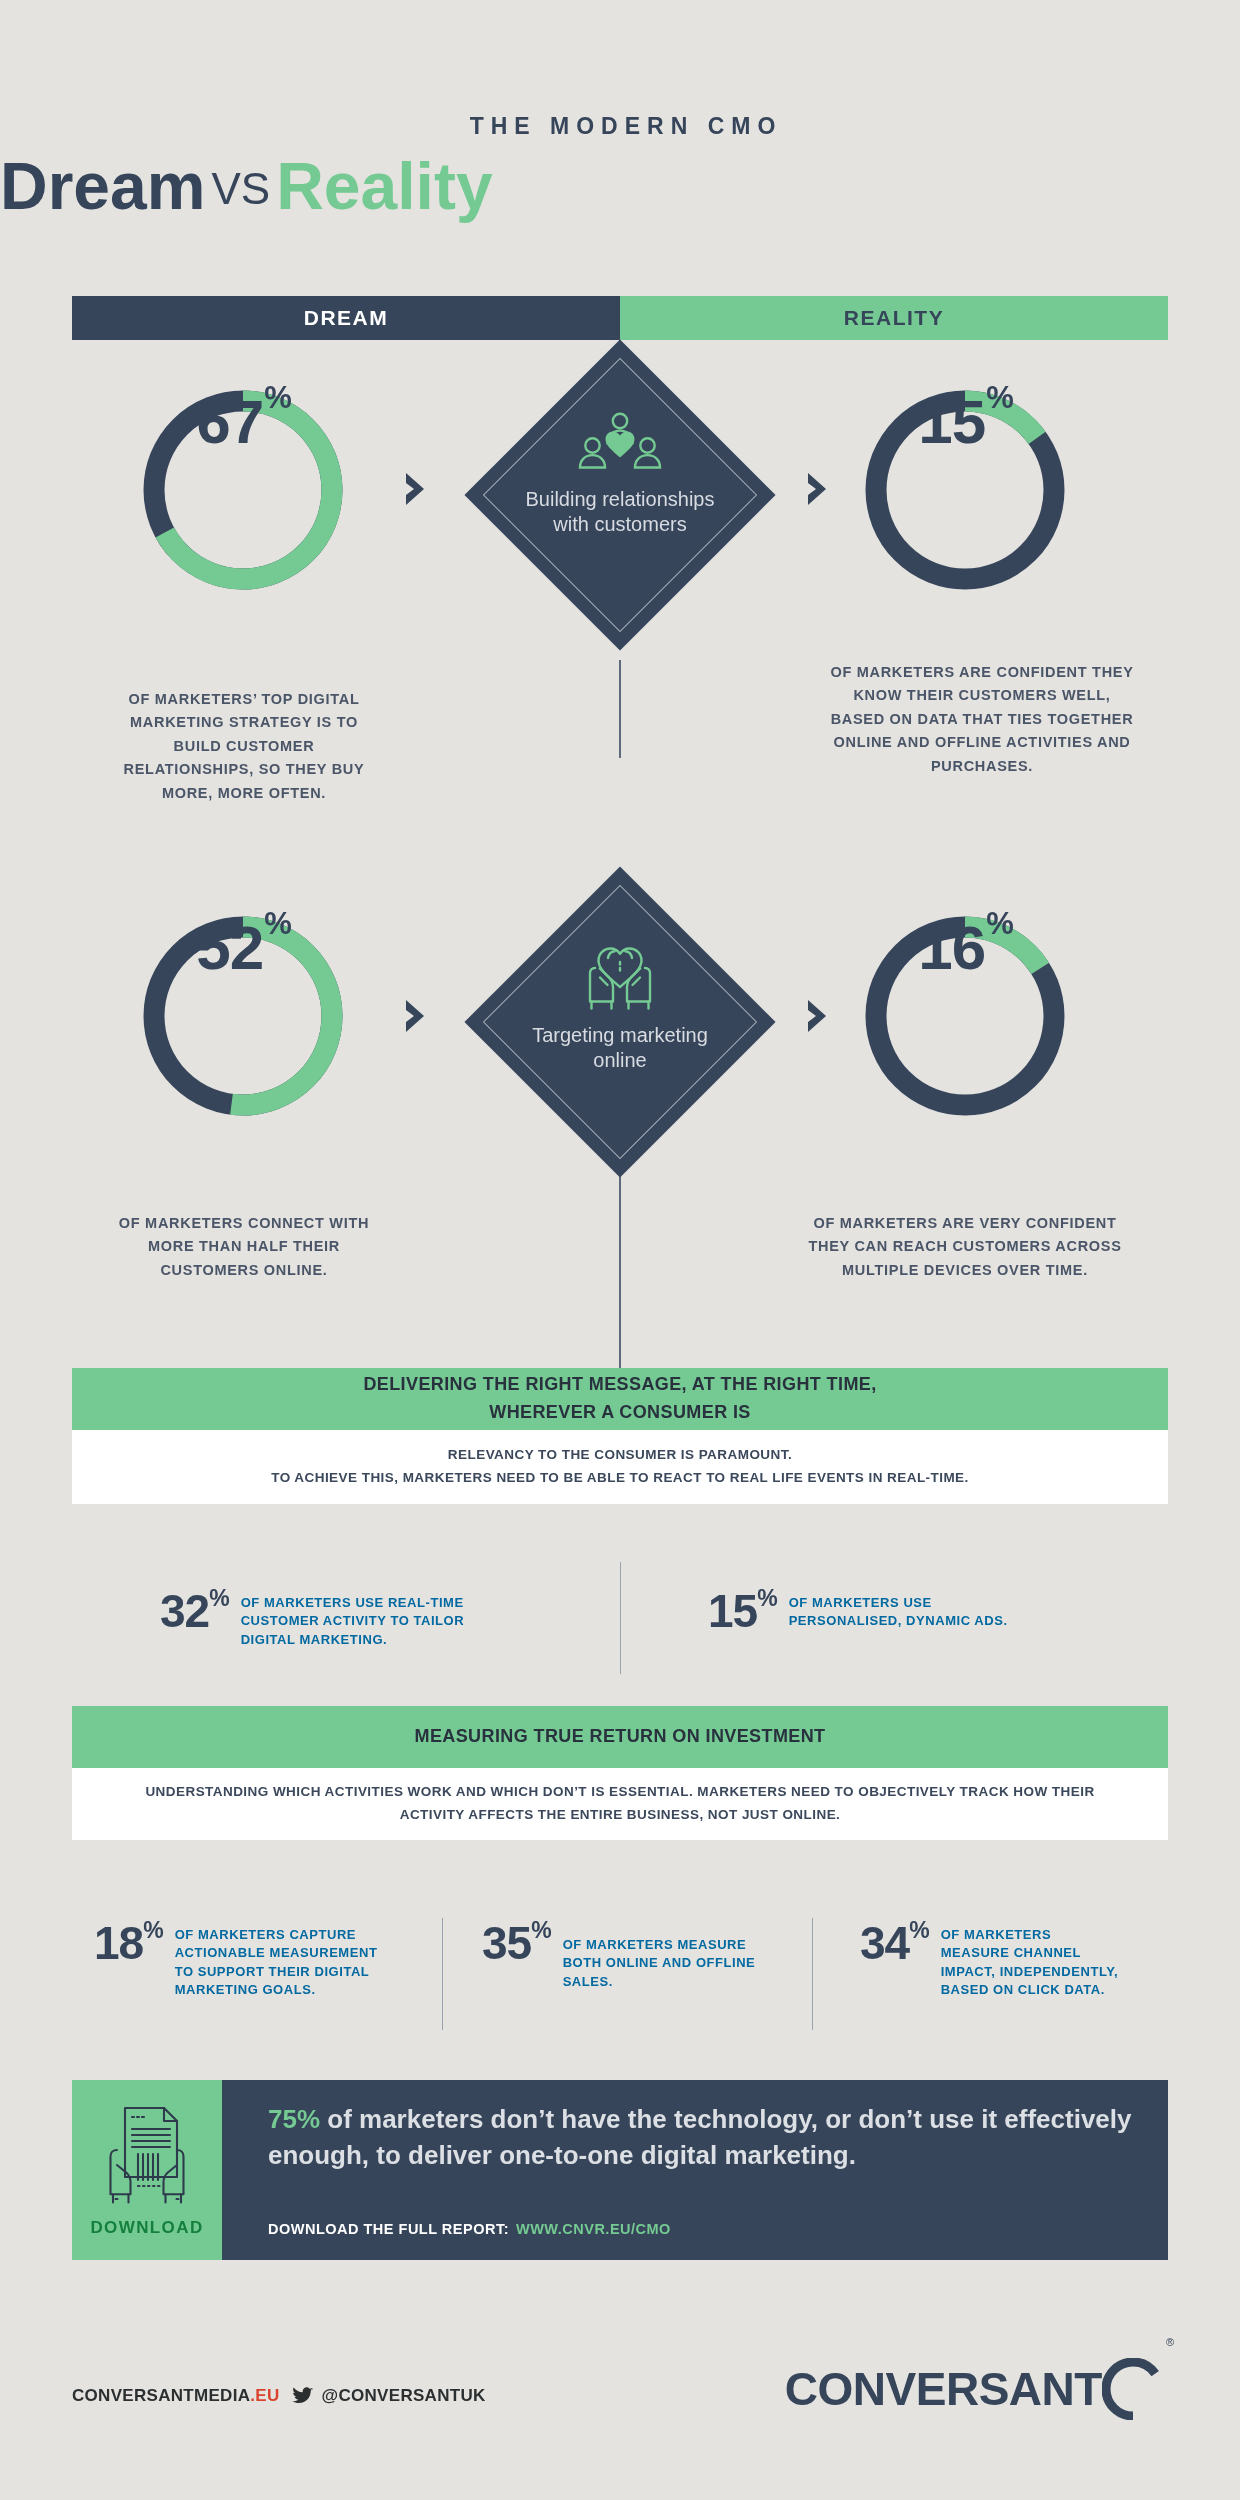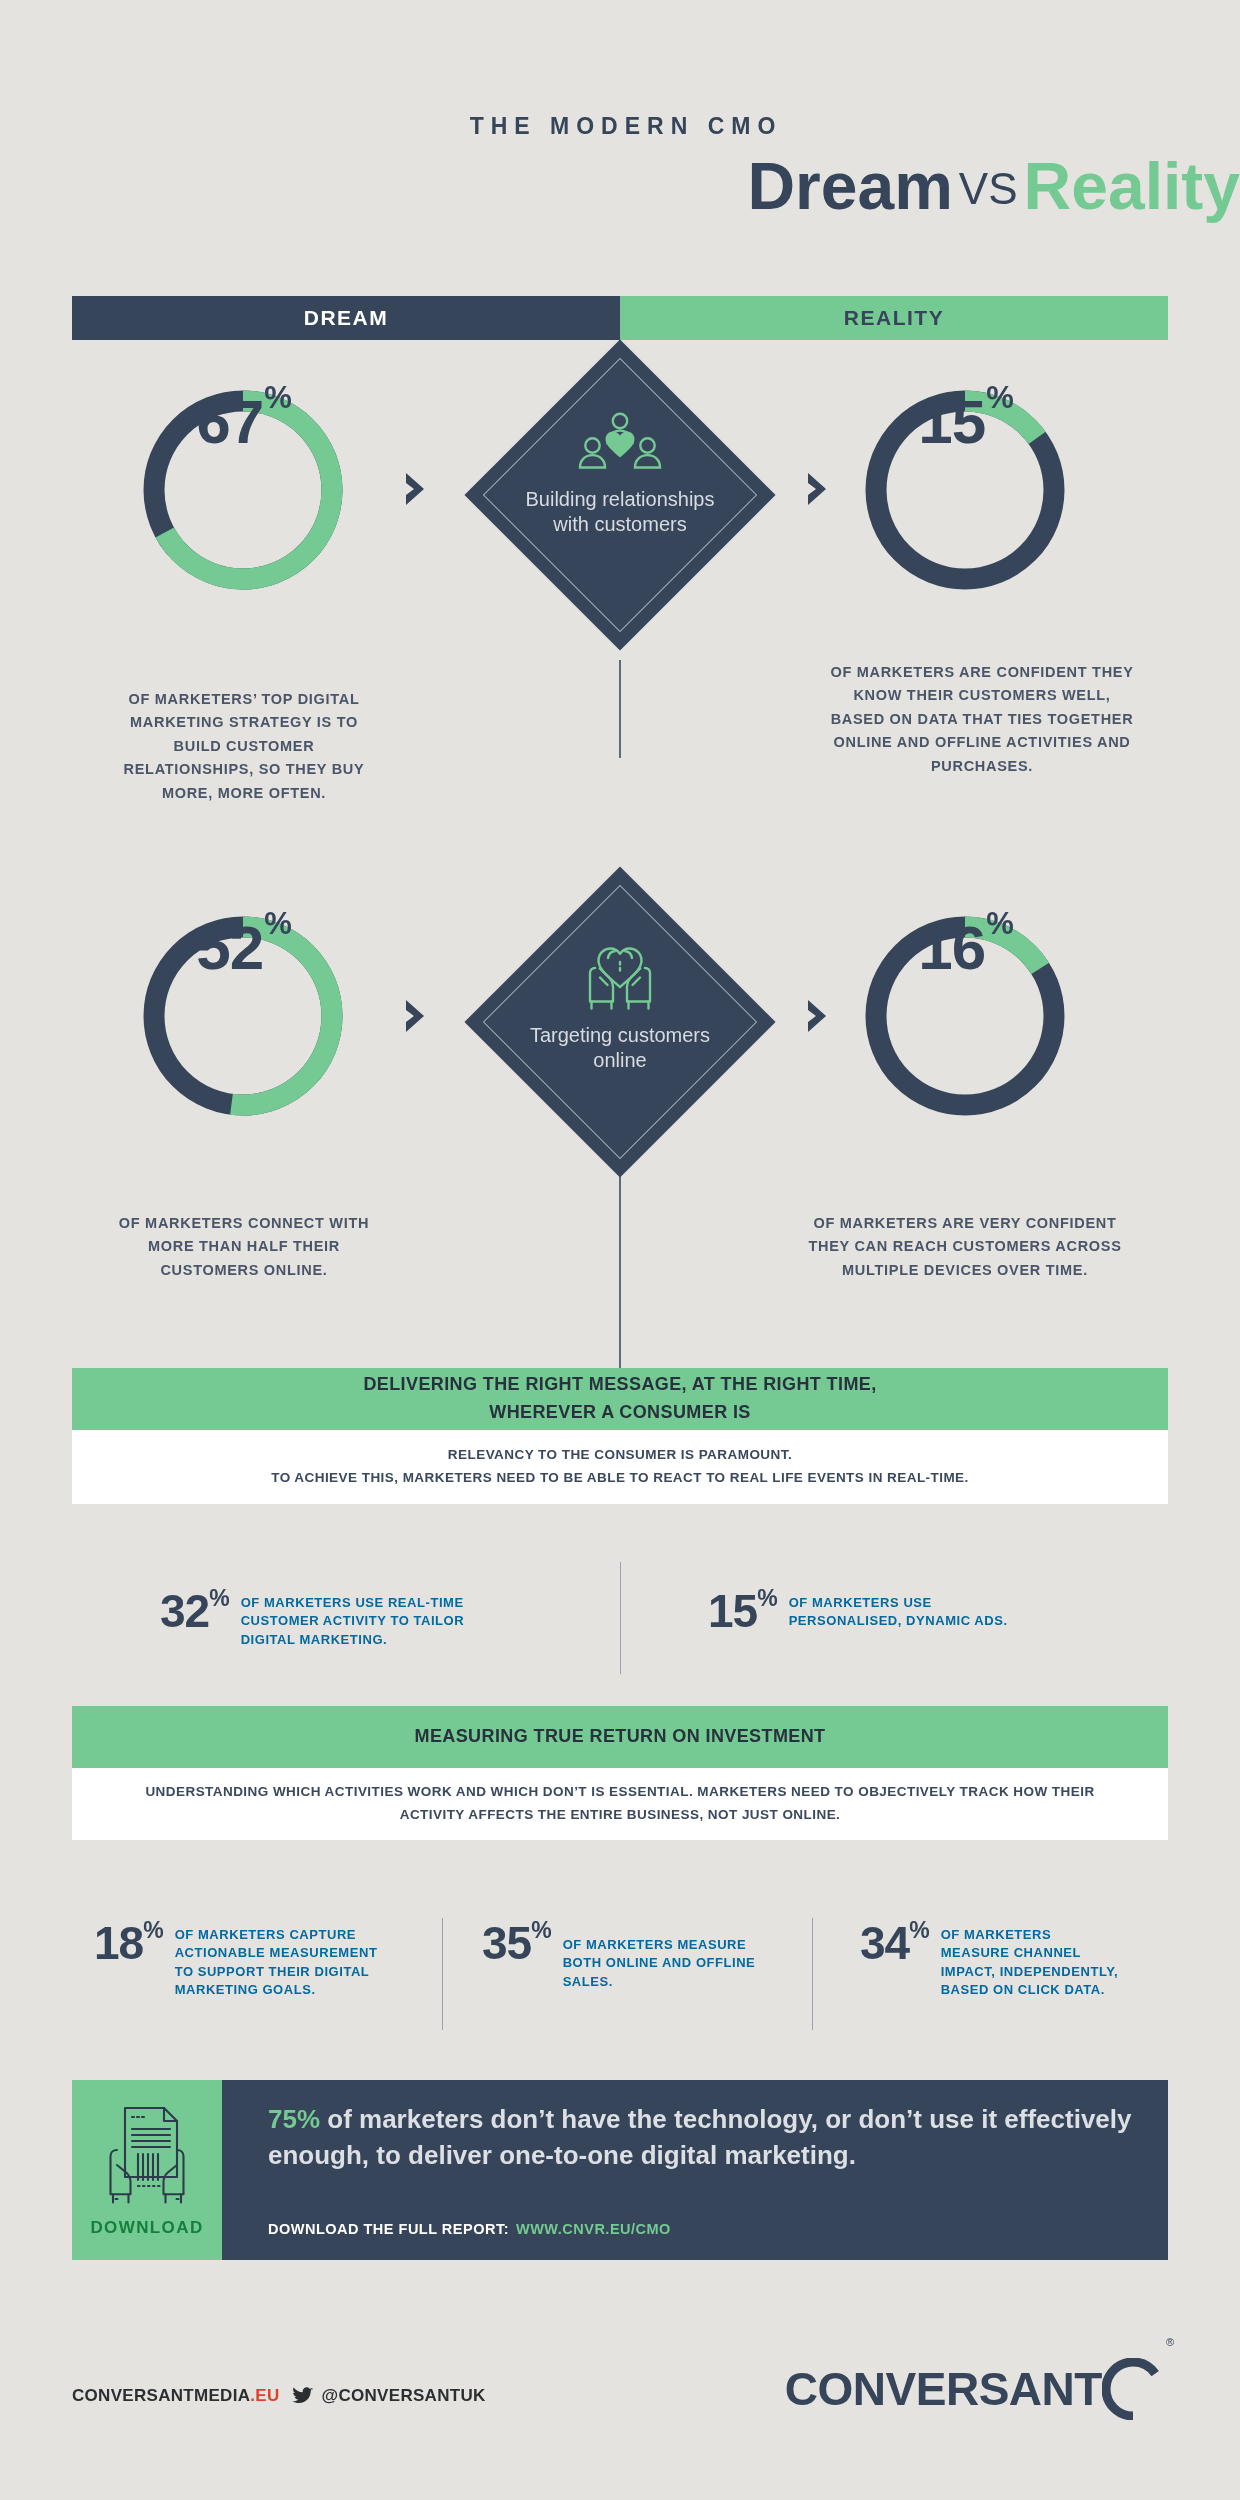--- a/index.html
+++ b/index.html
@@ -20,21 +20,21 @@
   
   .kicker {
     position: absolute; left: 0; top: 113px; width: 1240px;
     text-align: center;
     font-size: 23px; font-weight: bold; letter-spacing: 7px;
     color: #36455a;
     padding-left: 12px;
   }
   .maintitle {
     position: absolute; left: 0; top: 148px; width: 1240px;
-    text-align: right;
+    text-align: left;
     font-size: 66px; font-weight: bold;
     color: #36455a;
     white-space: nowrap;
   }
   .maintitle .vs {
     font-size: 44px; font-weight: normal;
     color: #36455a;
     padding: 0 6px;
     position: relative; top: -5px;
   }
@@ -302,21 +302,21 @@
         <path d="M30 20 c0.6-4 3.4-6.4 6.6-6.8"></path>
         <path d="M54 20 c-0.6-4-3.4-6.4-6.6-6.8"></path>
         <path d="M42 24 v2.5 M42 30 v2.5"></path>
         <path d="M17 30 c-3 0-5 2.2-5 5 v28.5 h23 V49 c0-4-1.5-7-4.6-10 l-8.6-8.6"></path>
         <path d="M22 39.5 l7.5 7.5"></path>
         <path d="M67 30 c3 0 5 2.2 5 5 v28.5 H49 V49 c0-4 1.5-7 4.6-10 l8.6-8.6"></path>
         <path d="M62 39.5 l-7.5 7.5"></path>
         <path d="M13.5 63.5 v7 M33.5 63.5 v7 M50.5 63.5 v7 M70.5 63.5 v7"></path>
       </g>
     </svg>
-    <div class="diamond-label">Targeting customers online</div>
+    <div class="diamond-label">Targeting marketing online</div>
   </div>
 
   <div class="arrowmark" style="left:808px;top:1000px;">
     <svg width="26" height="32" viewBox="0 0 26 32">
         <path d="M0 0 L18 16 L0 32 L0 22 L8 16 L0 10 Z" fill="#36455a"></path>
       </svg>
   </div>
 
   <div class="donut" style="left:861px;top:912px;">
     <svg width="208" height="208" viewBox="0 0 208 208" aria-hidden="true">

